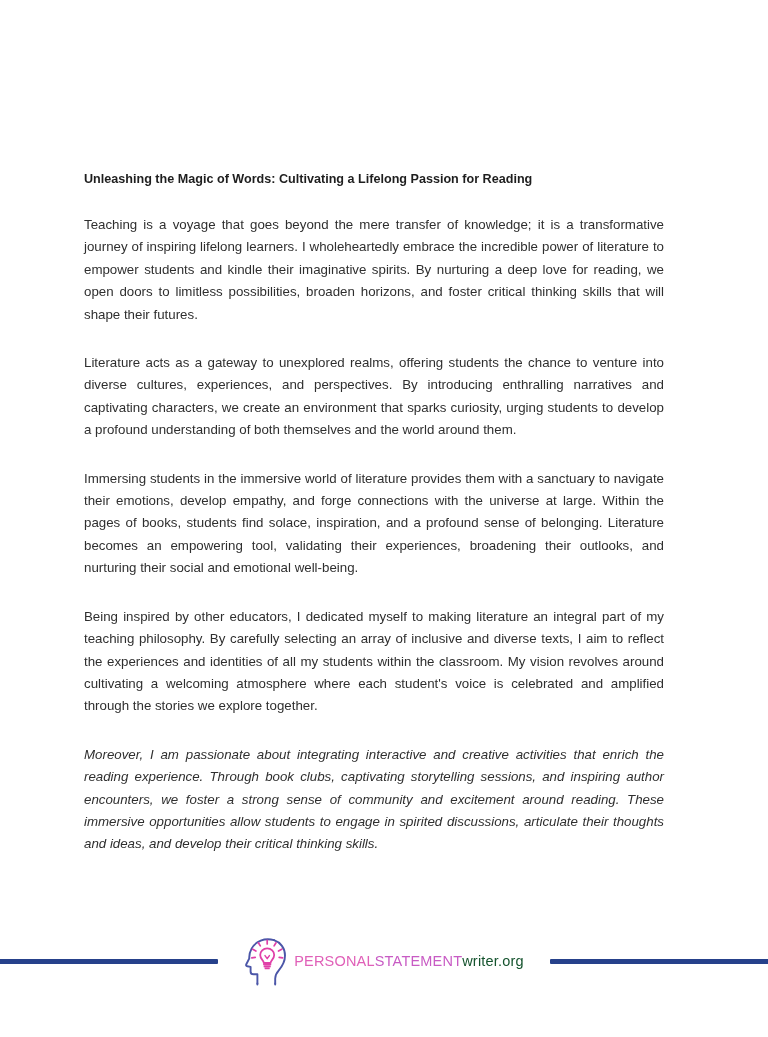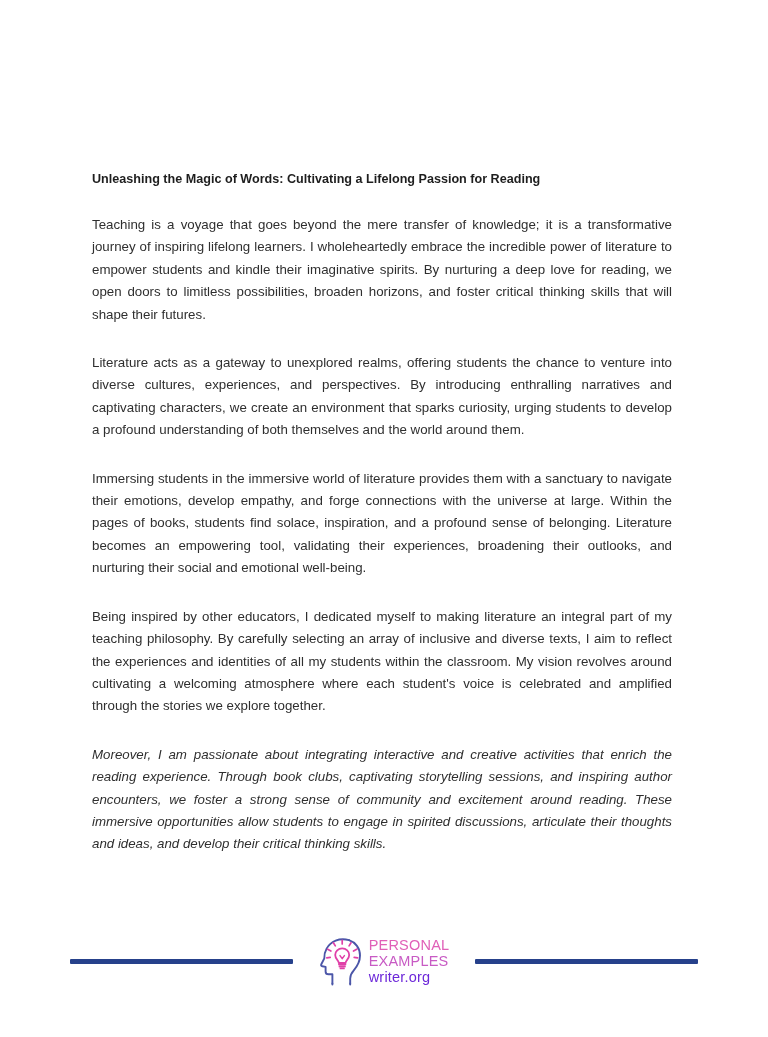--- a/index.html
+++ b/index.html
@@ -32,21 +32,21 @@
     line-height: 43px;
     font-weight: bold;
     letter-spacing: 0.2px;
     color: #2B4490;
     text-transform: uppercase;
   }
 
   
   .content {
     position: absolute;
-    left: 92px;
+    left: 84px;
     top: 170px;
     width: 592px;
   }
 
   .section-heading {
     margin: 0 0 26px 0;
     font-size: 12.6px;
     line-height: 18px;
     font-weight: bold;
     color: #1E1E1E;
@@ -88,38 +88,38 @@
   .logo {
     display: flex;
     align-items: center;
     flex: 0 0 auto;
     gap: 6px;
   }
   .logo-mark { width: 44px; height: 50px; display: block; }
 
   .logo-text {
     display: flex;
-    flex-direction: column;
+    flex-direction: row;
     justify-content: center;
     line-height: 1;
   }
   .logo-line1, .logo-line2 {
     font-size: 14.5px;
     line-height: 16px;
     font-weight: normal;
     letter-spacing: 0.2px;
     color: #E060B8;
   }
   .logo-line2 { color: #C85BC4; }
   .logo-line3 {
     font-size: 14.5px;
     line-height: 16px;
     font-weight: normal;
     letter-spacing: 0.2px;
-    color: #6d28d9;
+    color: #14532d;
   }
 </style>
 </head>
 <body>
 
 <div class="page">
 
 
   <div class="content">
 
@@ -173,21 +173,21 @@
             <path d="M11.9 15.0 L8.7 13.2"></path>
             <path d="M34.5 15.0 L37.7 13.2"></path>
             <path d="M11.2 21.3 L7.8 21.9"></path>
             <path d="M35.2 21.3 L38.6 21.9"></path>
           </g>
         </svg>
       </span>
 
       <span class="logo-text">
         <span class="logo-line1">PERSONAL</span>
-        <span class="logo-line2">EXAMPLES</span>
+        <span class="logo-line2">STATEMENT</span>
         <span class="logo-line3">writer.org</span>
       </span>
 
     </div>
 
     <div class="footer-rule right"></div>
 
   </div>
 
 </div>

